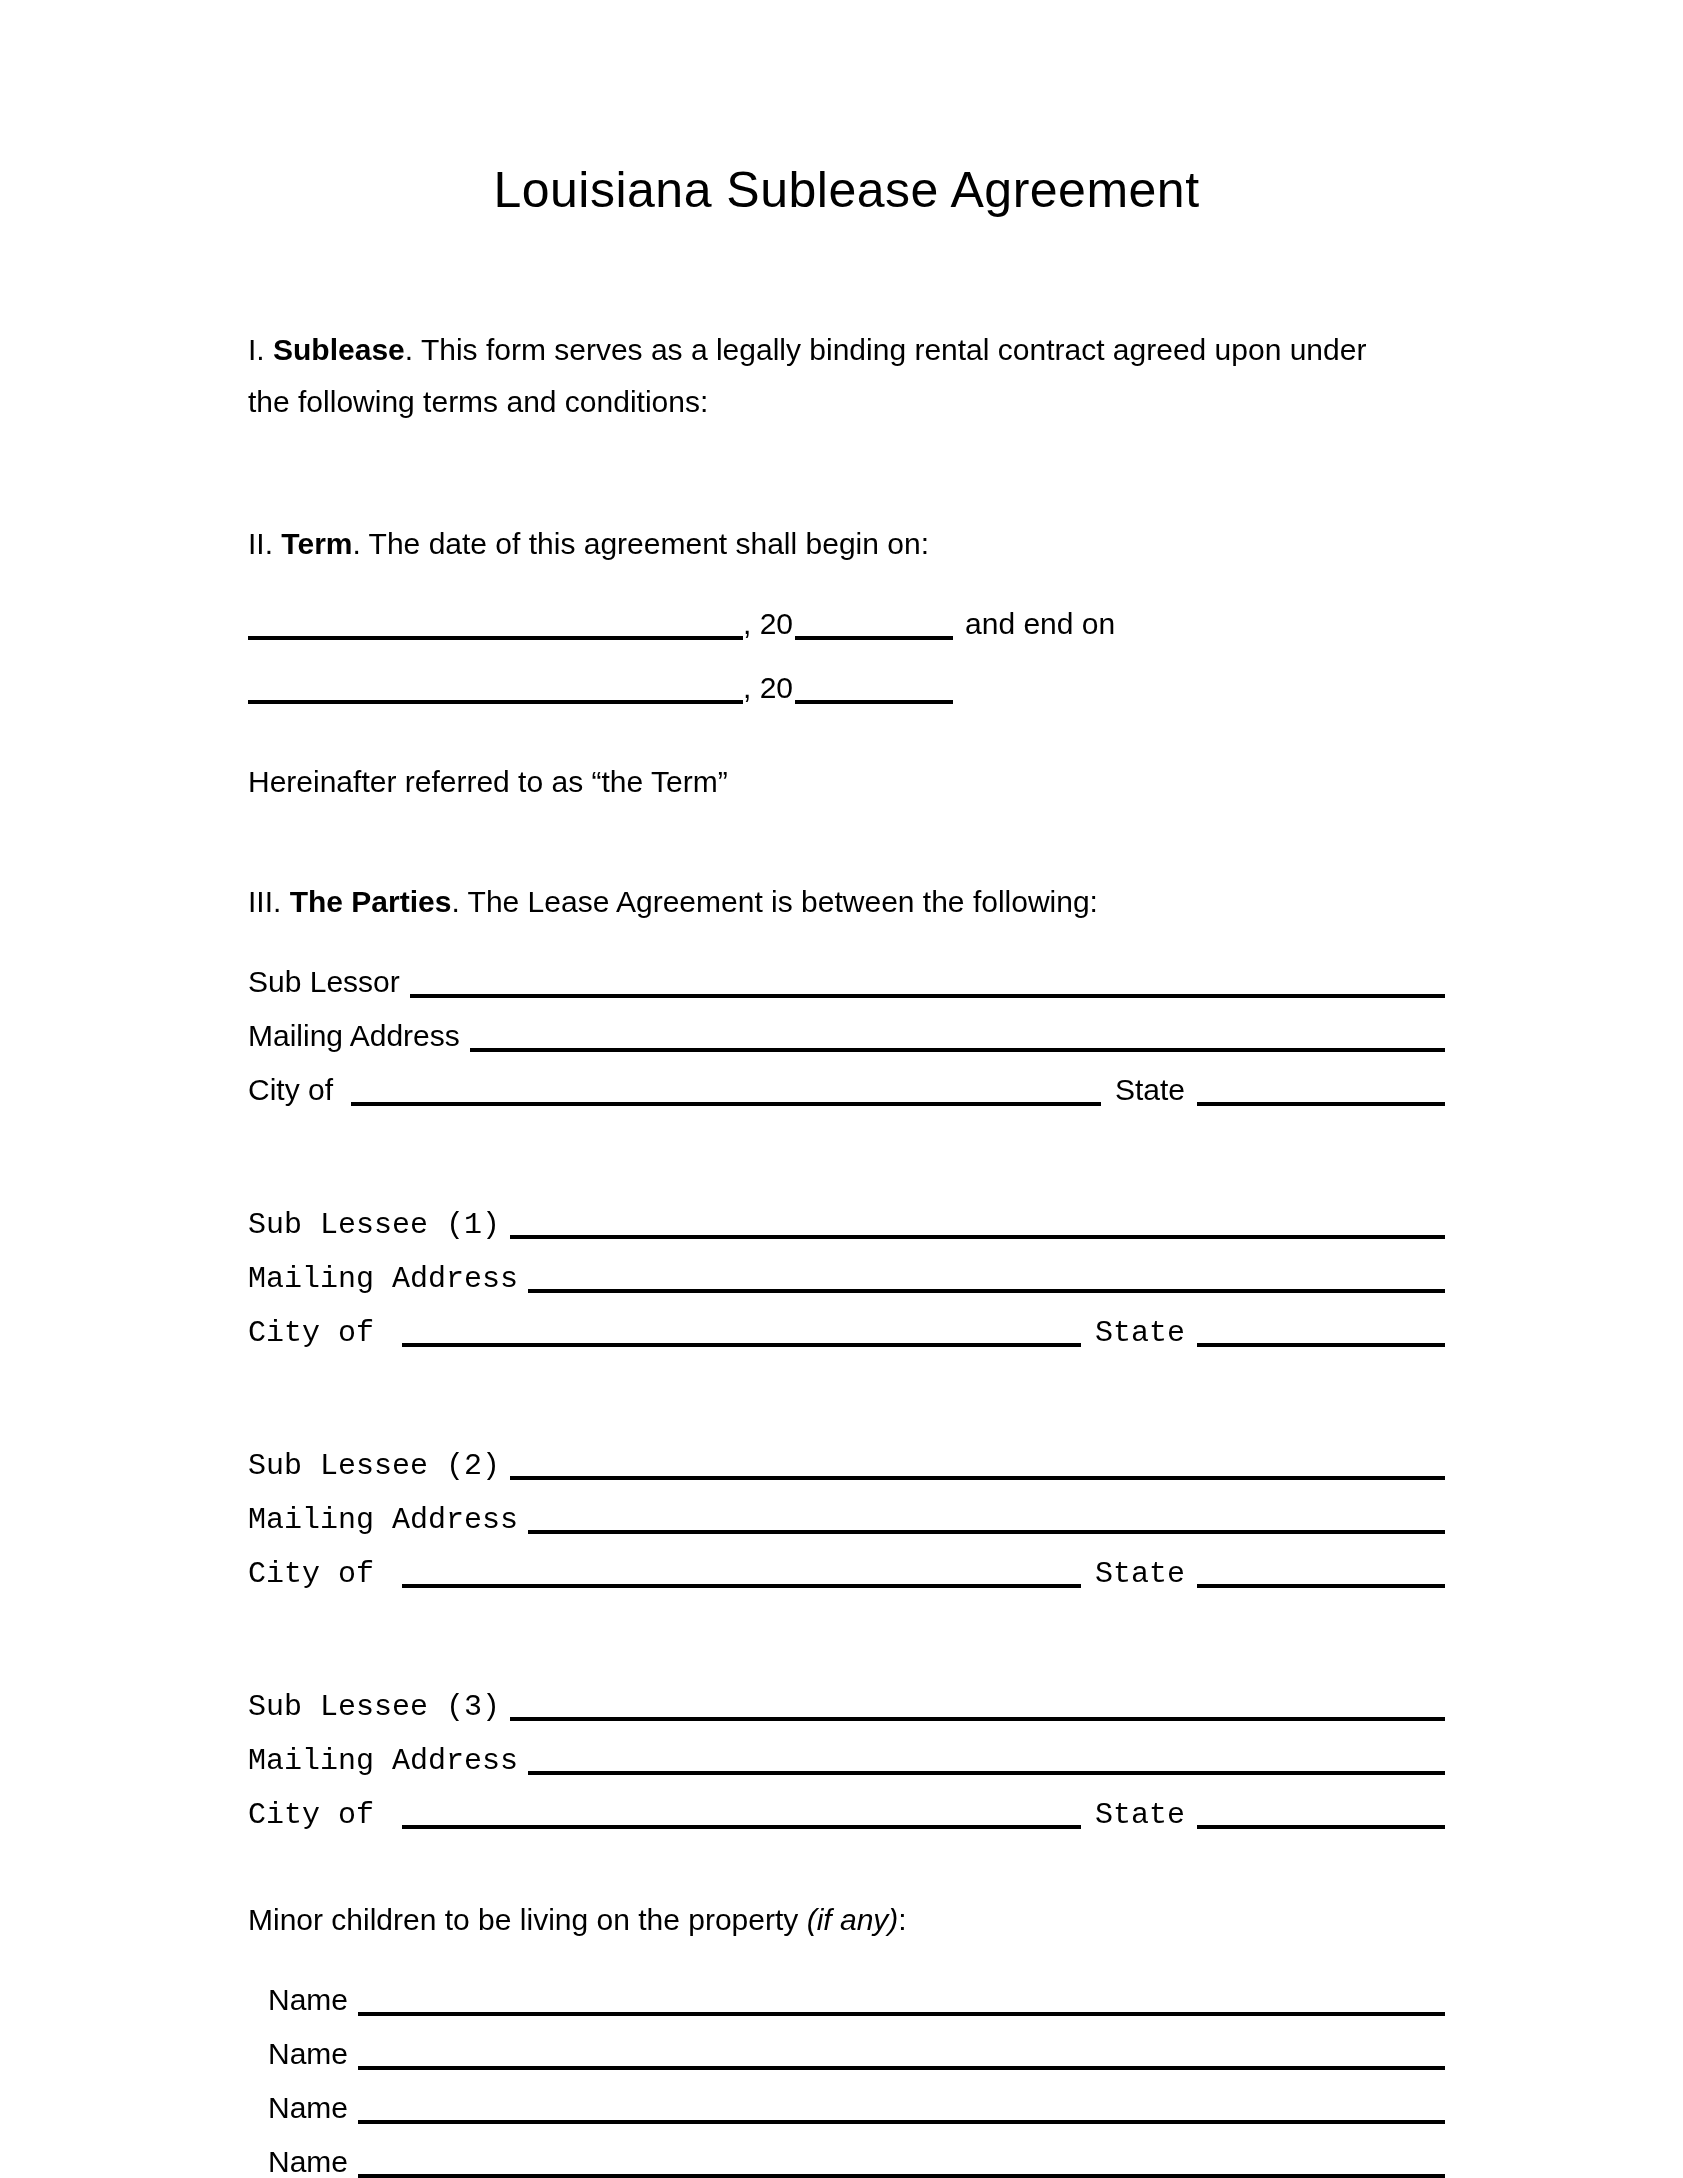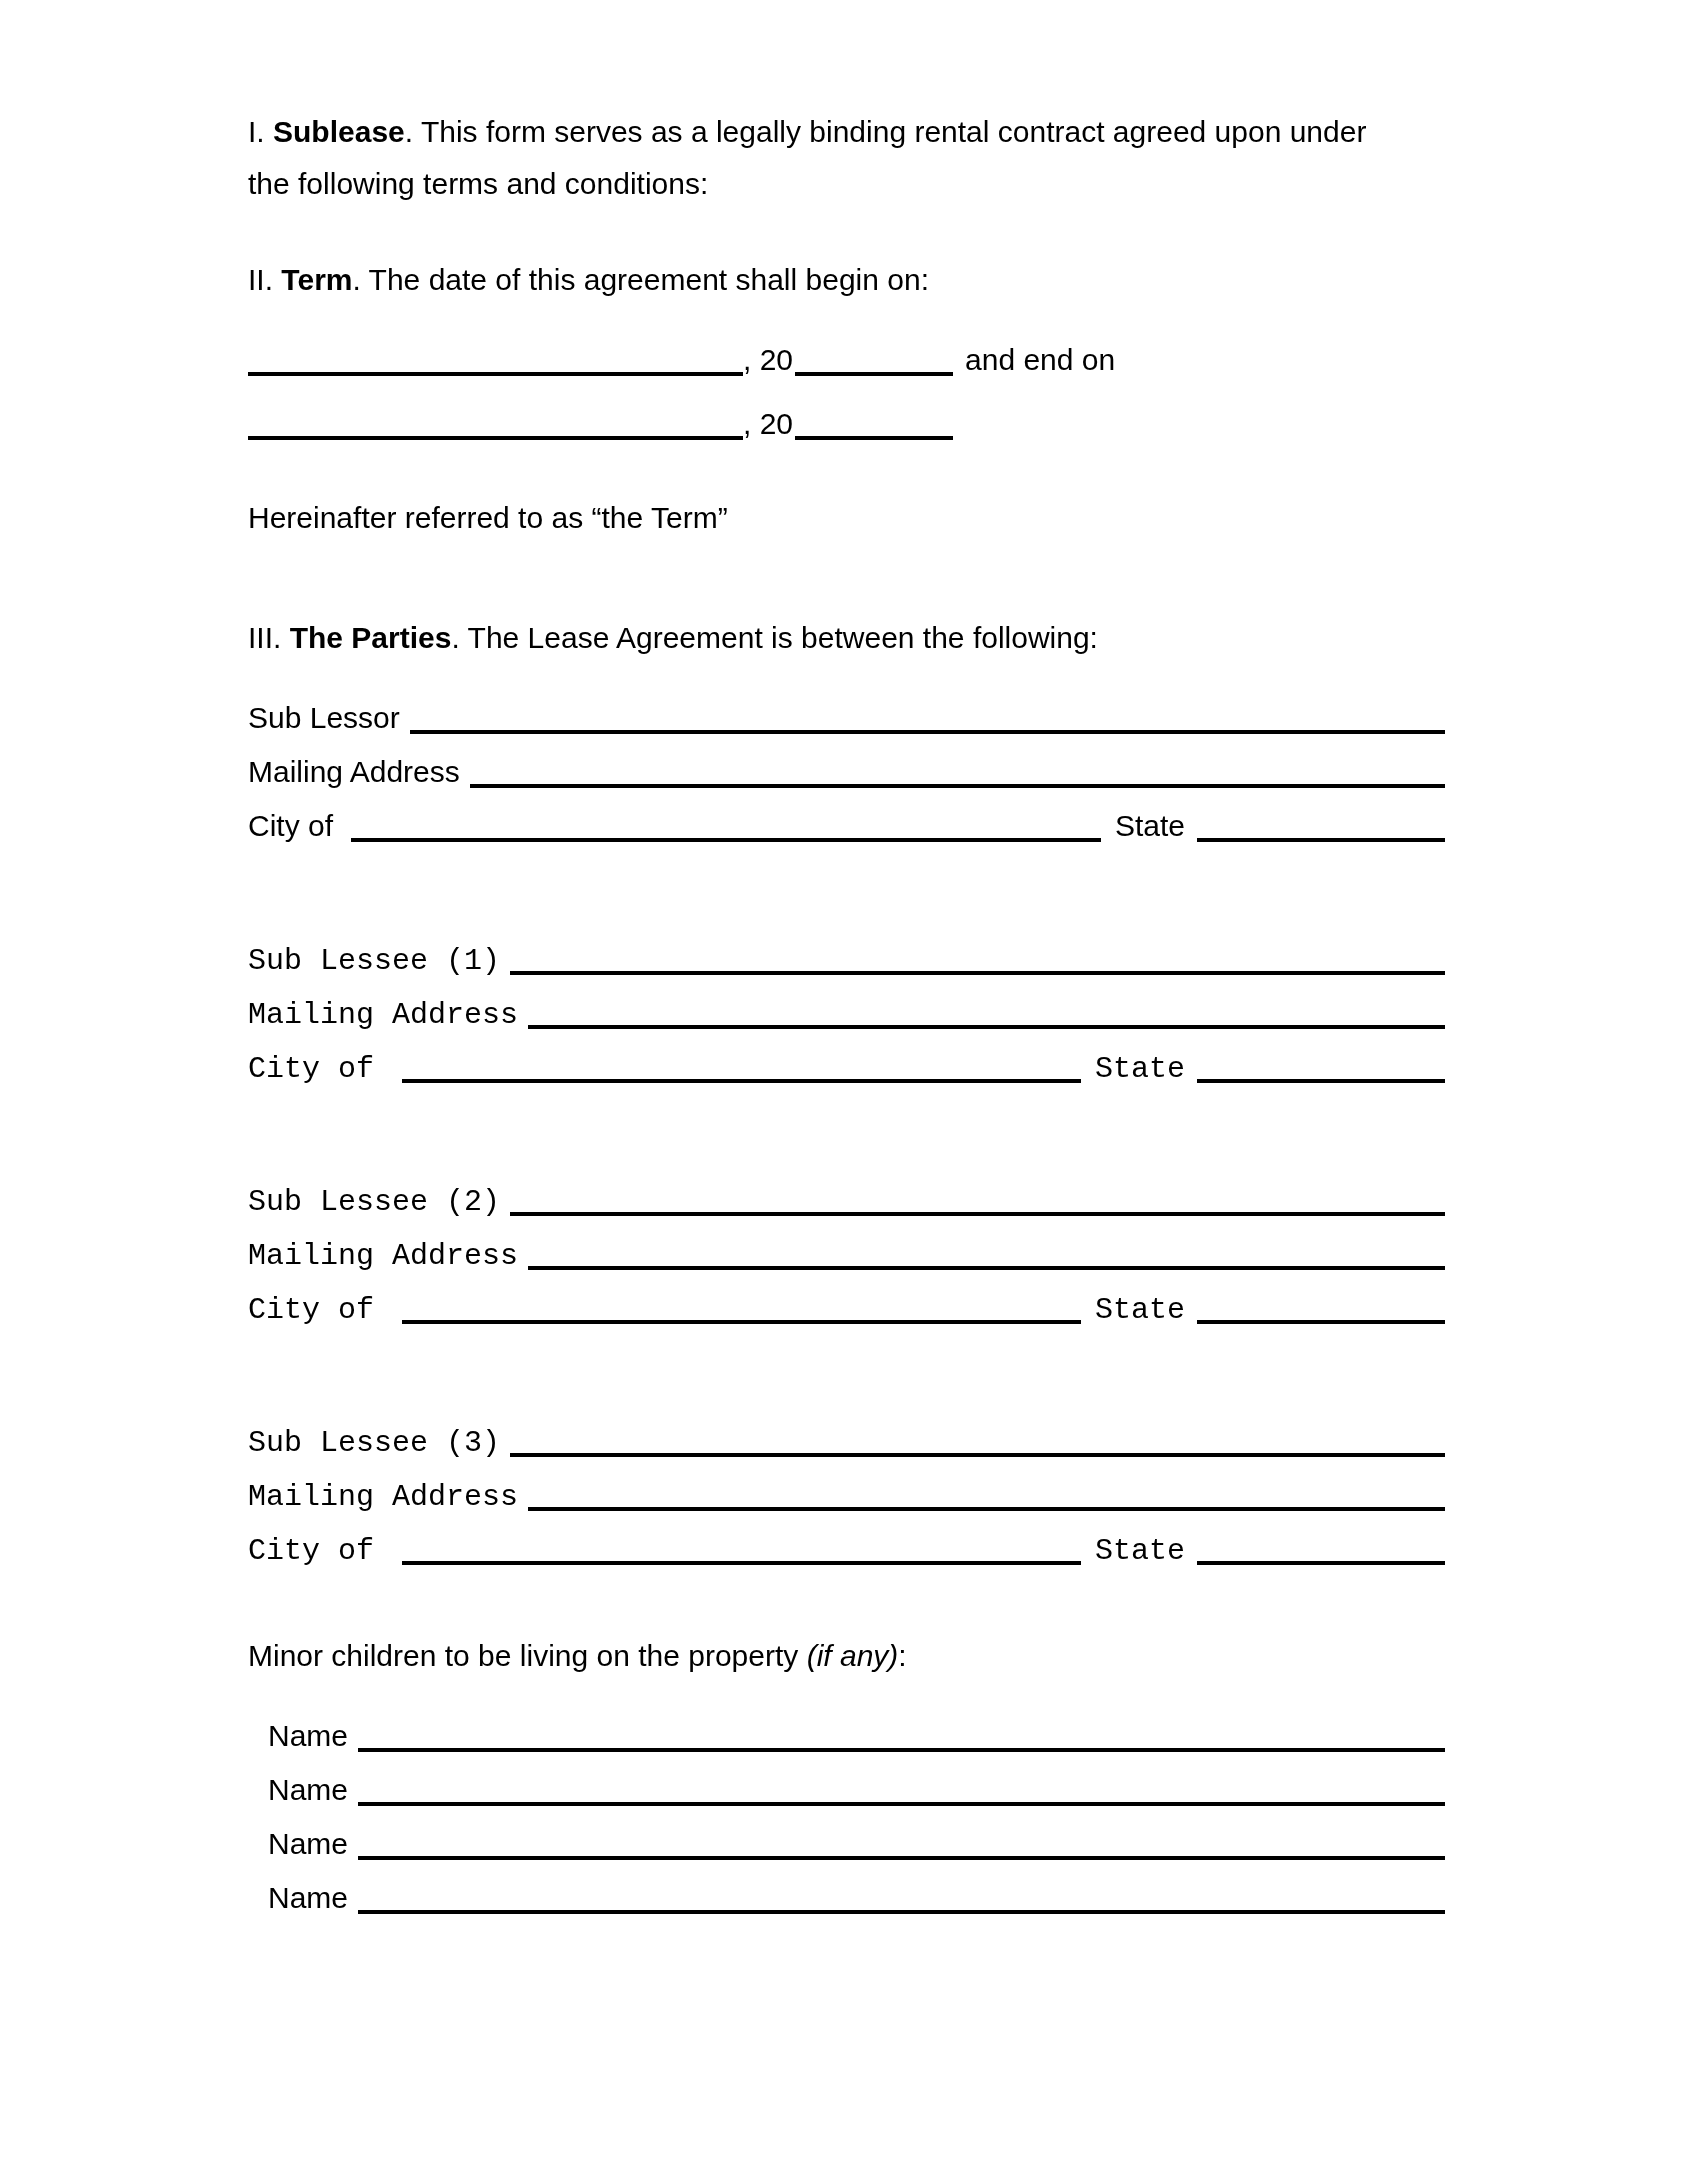--- a/index.html
+++ b/index.html
@@ -23,21 +23,21 @@
     font-size: 50px;
     font-weight: 400;
     text-align: center;
     margin: 0;
     padding-top: 163px;
     line-height: 55px;
     letter-spacing: 0.5px;
   }
   .para { line-height: 52px; }
   .sec1 { margin-top: 106px; max-width: 1139px; }
-  .sec2-head { margin-top: 44px; }
+  .sec2-head { margin-top: 90px; }
   .hereinafter { margin-top: 28px; }
   .sec3-head { margin-top: 68px; }
   .minor-head { margin-top: 51px; }
   .bold { font-weight: 700; }
   .italic { font-style: italic; }
   .pre { white-space: pre; }
 
   .term-row {
     display: flex;
     align-items: baseline;
@@ -69,20 +69,21 @@
   }
   .label { white-space: pre; flex: 0 0 auto; }
   .state-label { margin-left: 14px; white-space: pre; flex: 0 0 auto; }
   .name-rows { margin-top: 12px; margin-left: 20px; }
 </style>
 </head>
 <body>
 
 <div class="page">
 
+  <h1 class="doc-title">Louisiana Sublease Agreement</h1>
 
   <p class="para sec1"><span class="pre">I. </span><span class="bold">Sublease</span><span>. This form serves as a legally binding rental contract agreed upon under the following terms and conditions:</span></p>
 
   <p class="para sec2-head"><span class="pre">II. </span><span class="bold">Term</span><span>. The date of this agreement shall begin on:</span></p>
 
   <div class="term-row first">
     <span class="blank w500"></span>
       <span class="pre">, 20</span>
       <span class="blank w160"></span>
       <span class="suffix-text">and end on</span>

